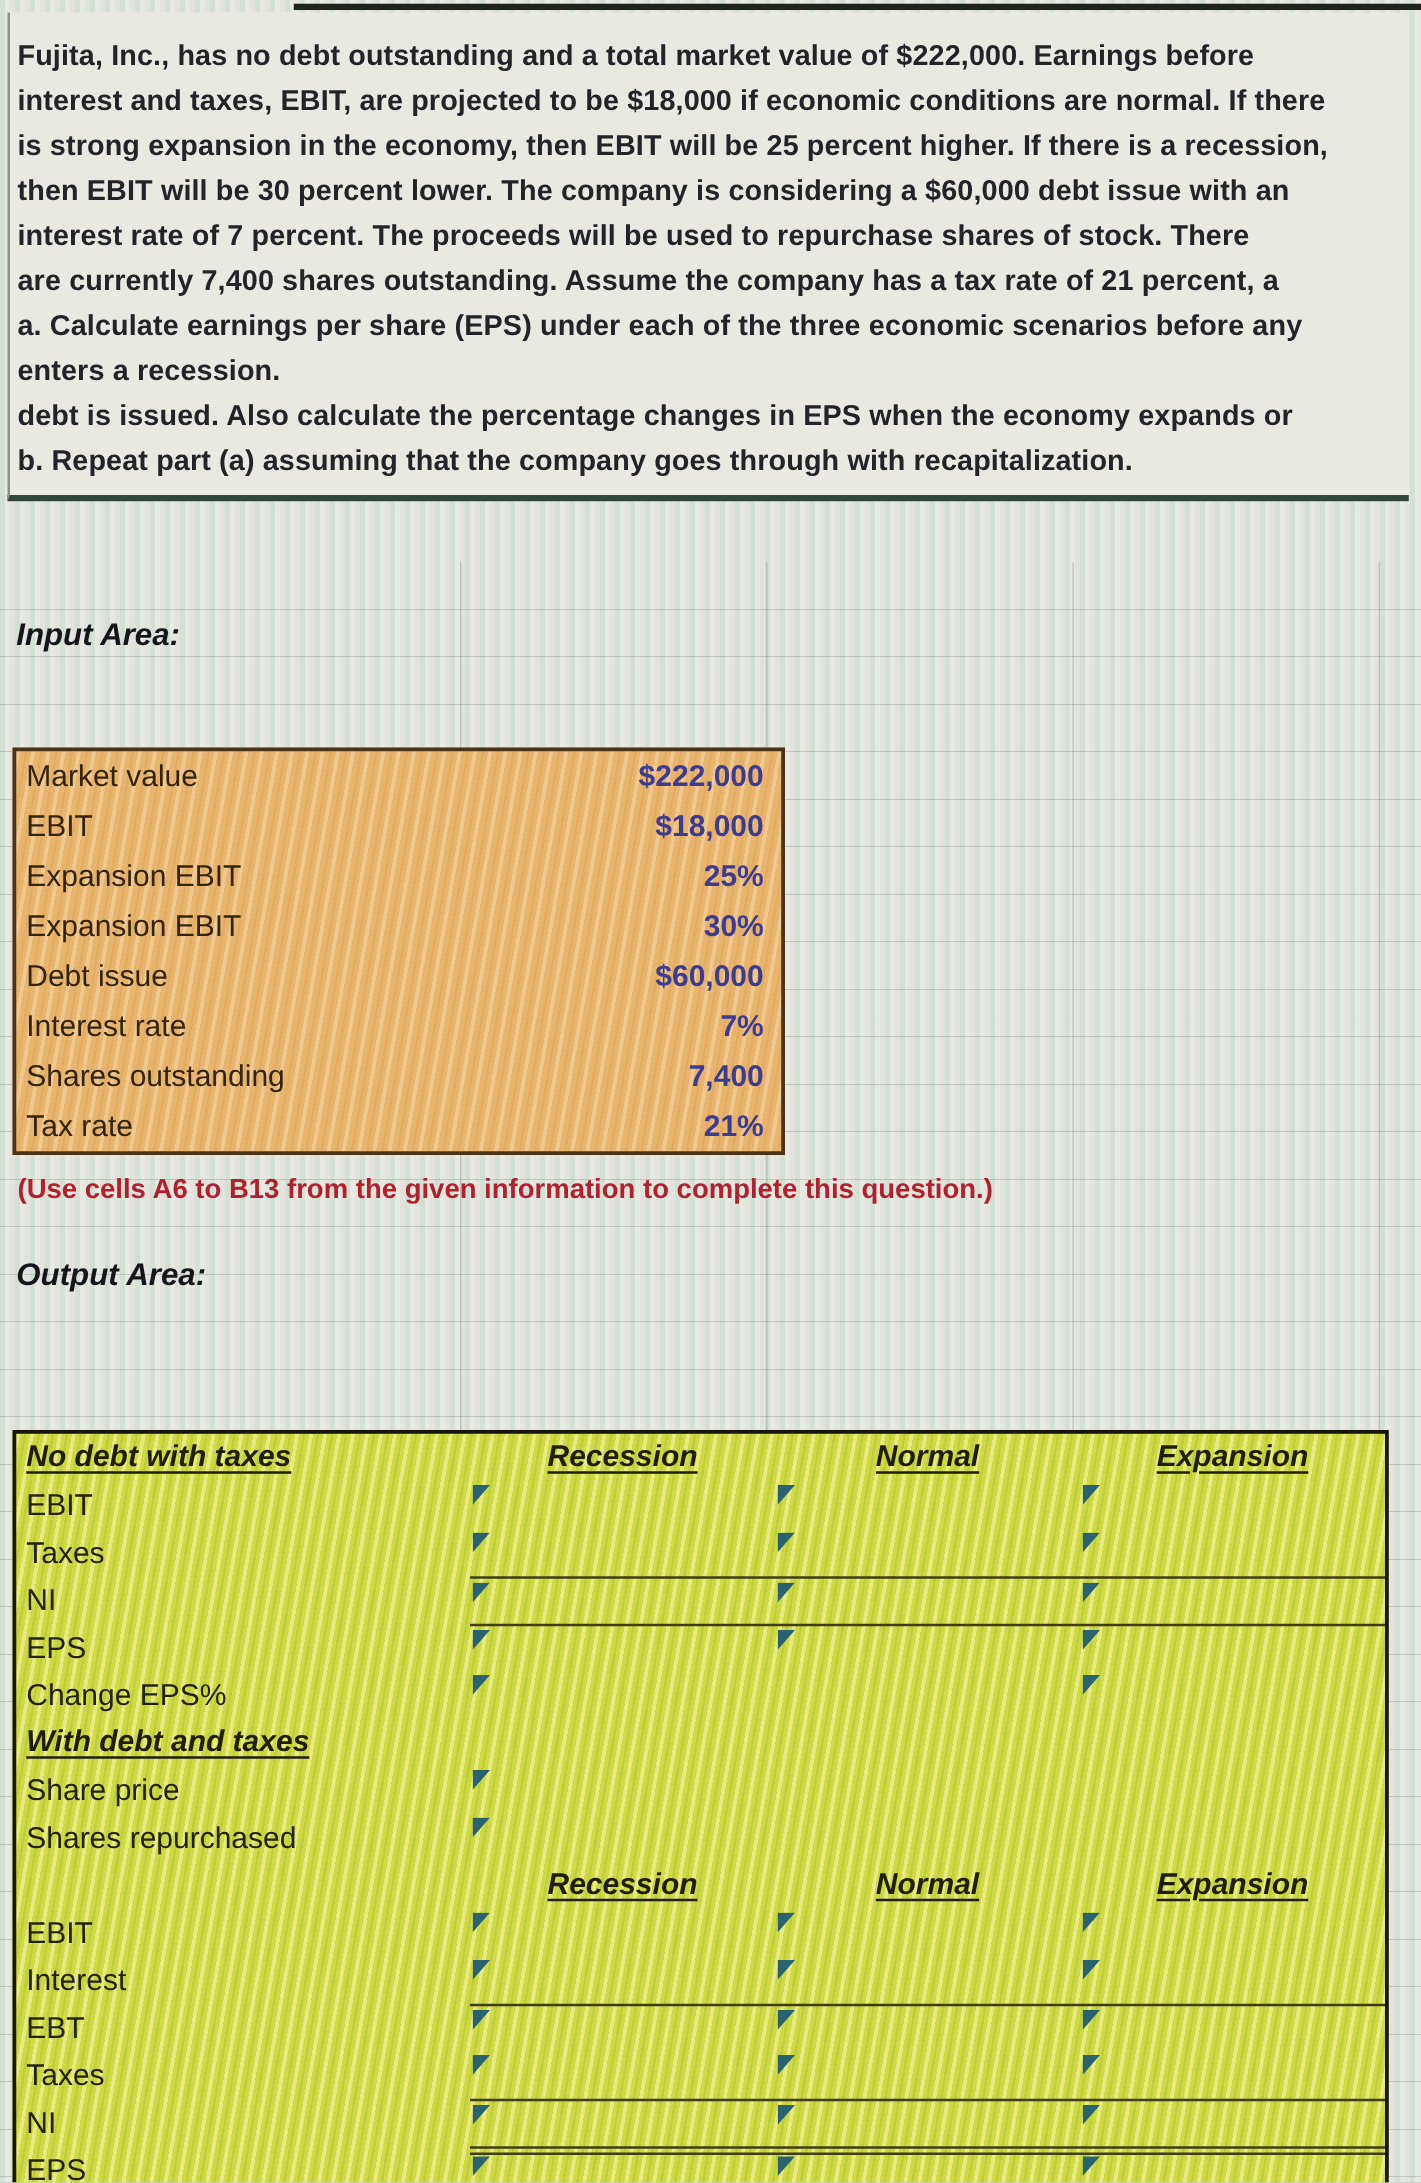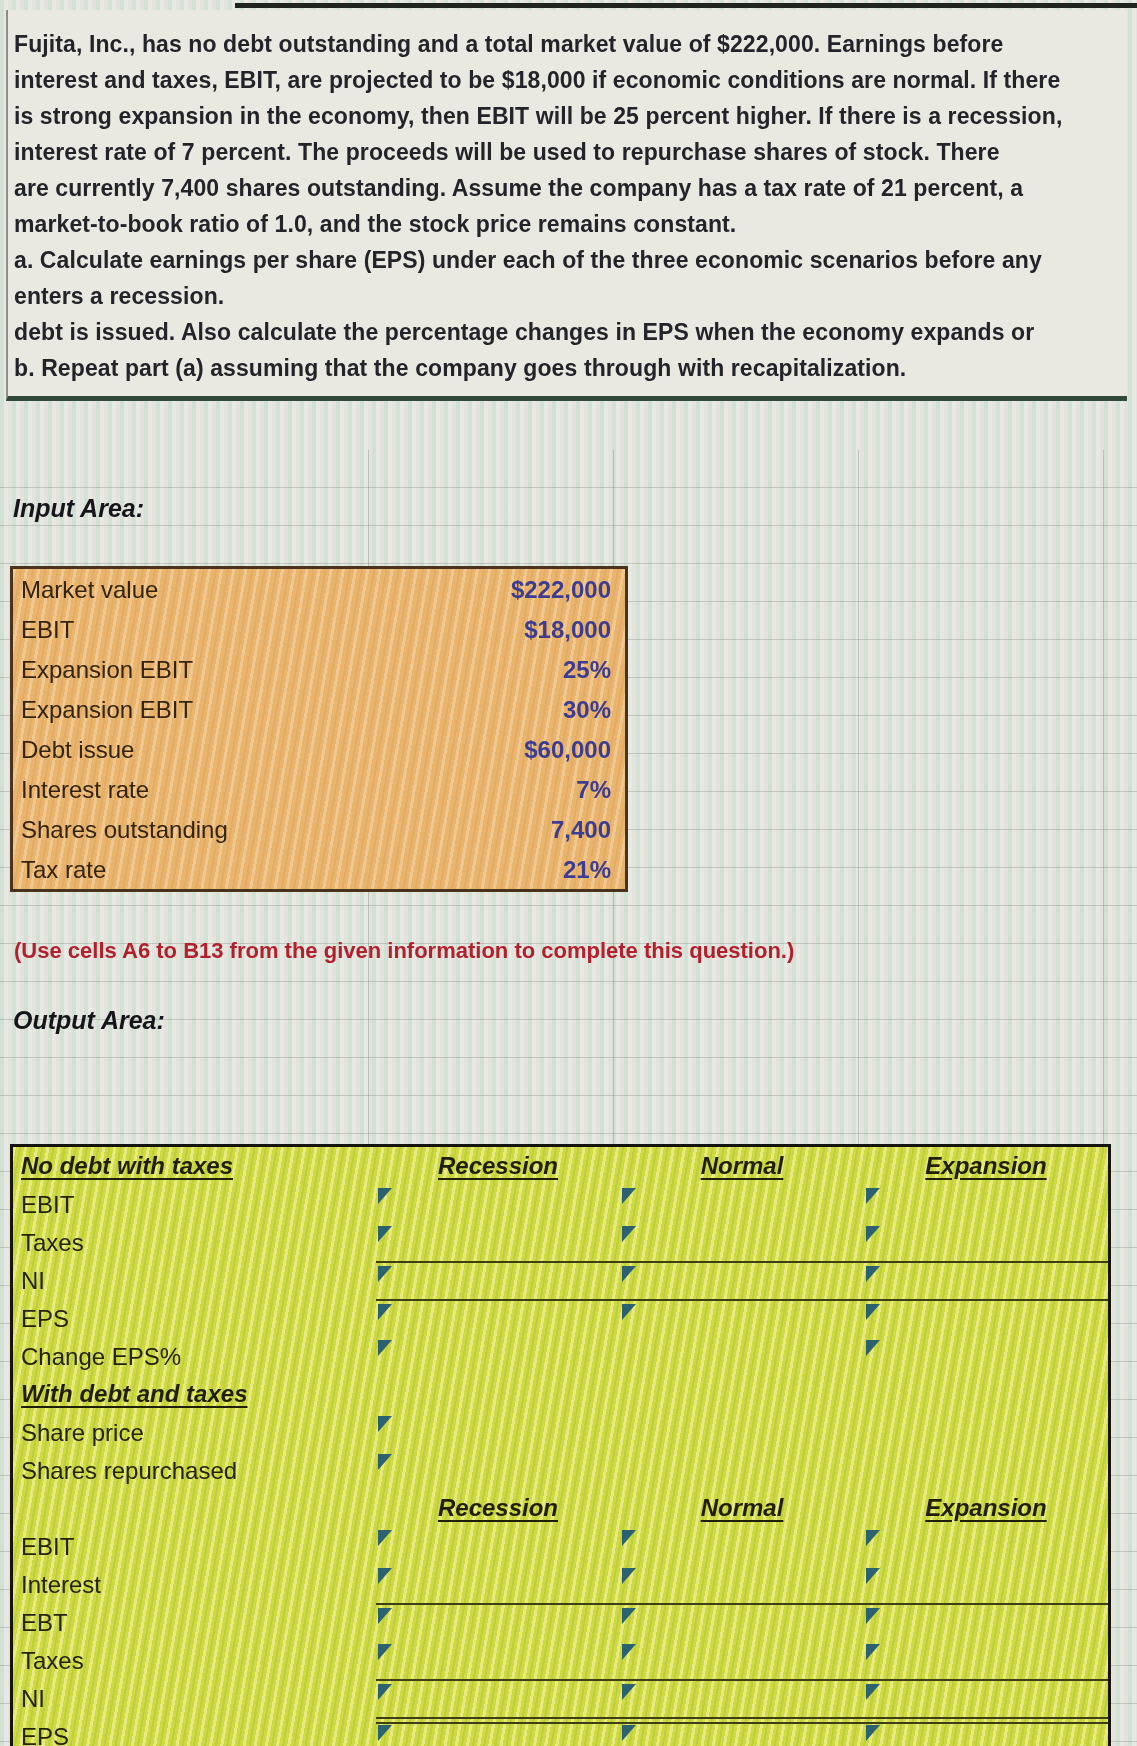--- a/index.html
+++ b/index.html
@@ -23,21 +23,21 @@
     border-left:2px solid #8e8e86;
     border-bottom:5px solid #31493a;
     padding:16px 0 10px 6px;
   }
   .pline{white-space:nowrap;font-size:23px;line-height:36px;font-weight:600;color:#23232a;letter-spacing:0.1px;}
 
   .arealabel{position:absolute;left:13px;font-size:25px;font-style:italic;font-weight:600;color:#15151b;}
 
   
   .itable{
-    position:absolute;left:10px;top:566px;width:612px;
+    position:absolute;left:10px;top:598px;width:612px;
     border:3px solid #49331c;
     background-color:#e9b46e;
     background-image:repeating-linear-gradient(100deg, rgba(255,236,204,0.35) 0 3px, rgba(255,236,204,0) 3px 7px, rgba(196,138,62,0.18) 7px 9px, rgba(196,138,62,0) 9px 12px);
   }
   .irow{display:flex;height:40px;}
   .ilbl{flex:1;padding:7px 0 0 8px;font-size:24px;color:#33230f;}
   .ival{width:215px;text-align:right;padding:7px 14px 0 0;font-size:24px;font-weight:600;color:#3c3c91;}
 
   .instr{position:absolute;left:14px;top:938px;font-size:22px;font-weight:700;color:#b31f2c;white-space:nowrap;}
 
@@ -71,23 +71,23 @@
     <div class="vline" style="left:368px"></div>
     <div class="vline" style="left:613px"></div>
     <div class="vline" style="left:858px"></div>
     <div class="vline" style="left:1103px"></div>
   </div>
 
   <div class="problem">
     <div class="pline">Fujita, Inc., has no debt outstanding and a total market value of $222,000. Earnings before</div>
     <div class="pline">interest and taxes, EBIT, are projected to be $18,000 if economic conditions are normal. If there</div>
     <div class="pline">is strong expansion in the economy, then EBIT will be 25 percent higher. If there is a recession,</div>
+    <div class="pline">then EBIT will be 30 percent lower. The company is considering a $60,000 debt issue with an</div>
     <div class="pline">interest rate of 7 percent. The proceeds will be used to repurchase shares of stock. There</div>
     <div class="pline">are currently 7,400 shares outstanding. Assume the company has a tax rate of 21 percent, a</div>
-    <div class="pline">market-to-book ratio of 1.0, and the stock price remains constant.</div>
     <div class="pline">a. Calculate earnings per share (EPS) under each of the three economic scenarios before any</div>
     <div class="pline">enters a recession.</div>
     <div class="pline">debt is issued. Also calculate the percentage changes in EPS when the economy expands or</div>
     <div class="pline">b. Repeat part (a) assuming that the company goes through with recapitalization.</div>
   </div>
 
   <div class="arealabel" style="top:494px">Input Area:</div>
 
   <div class="itable">
     <div class="irow">

